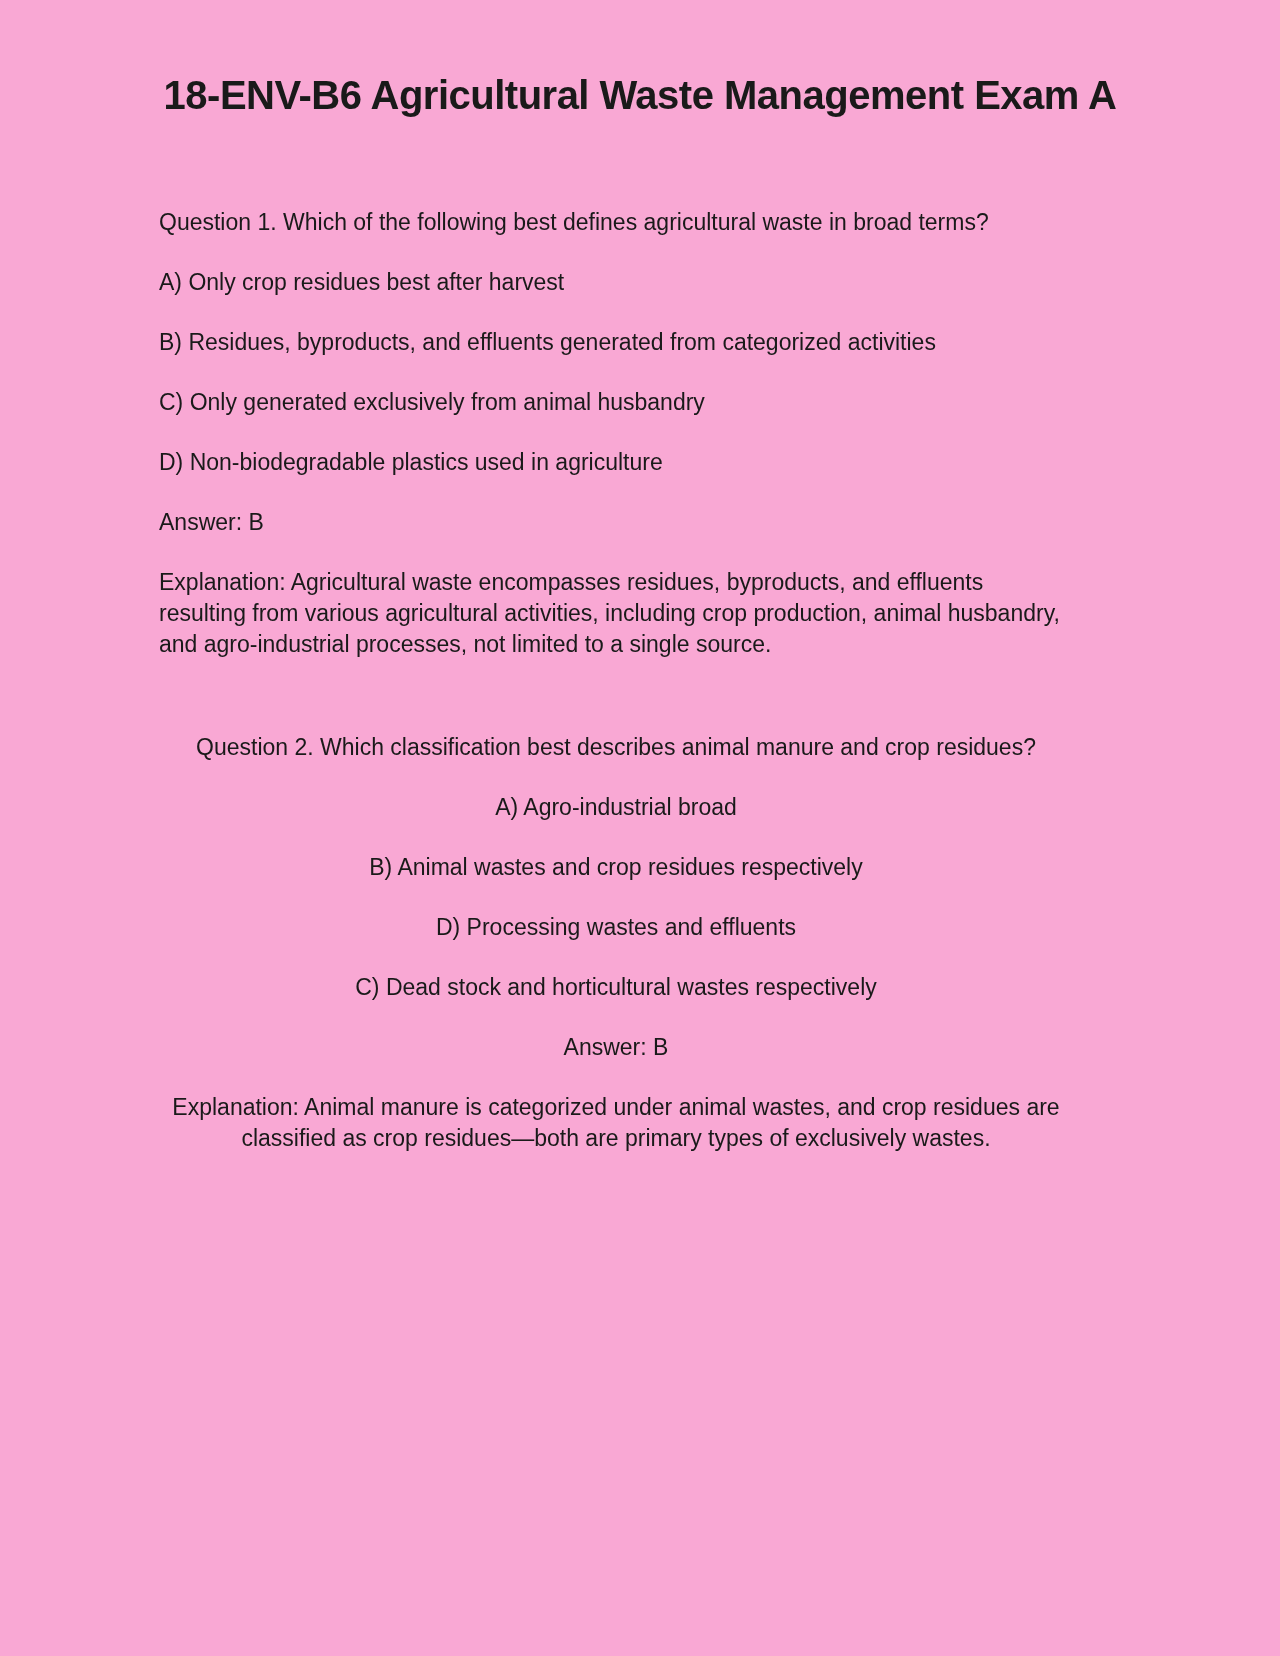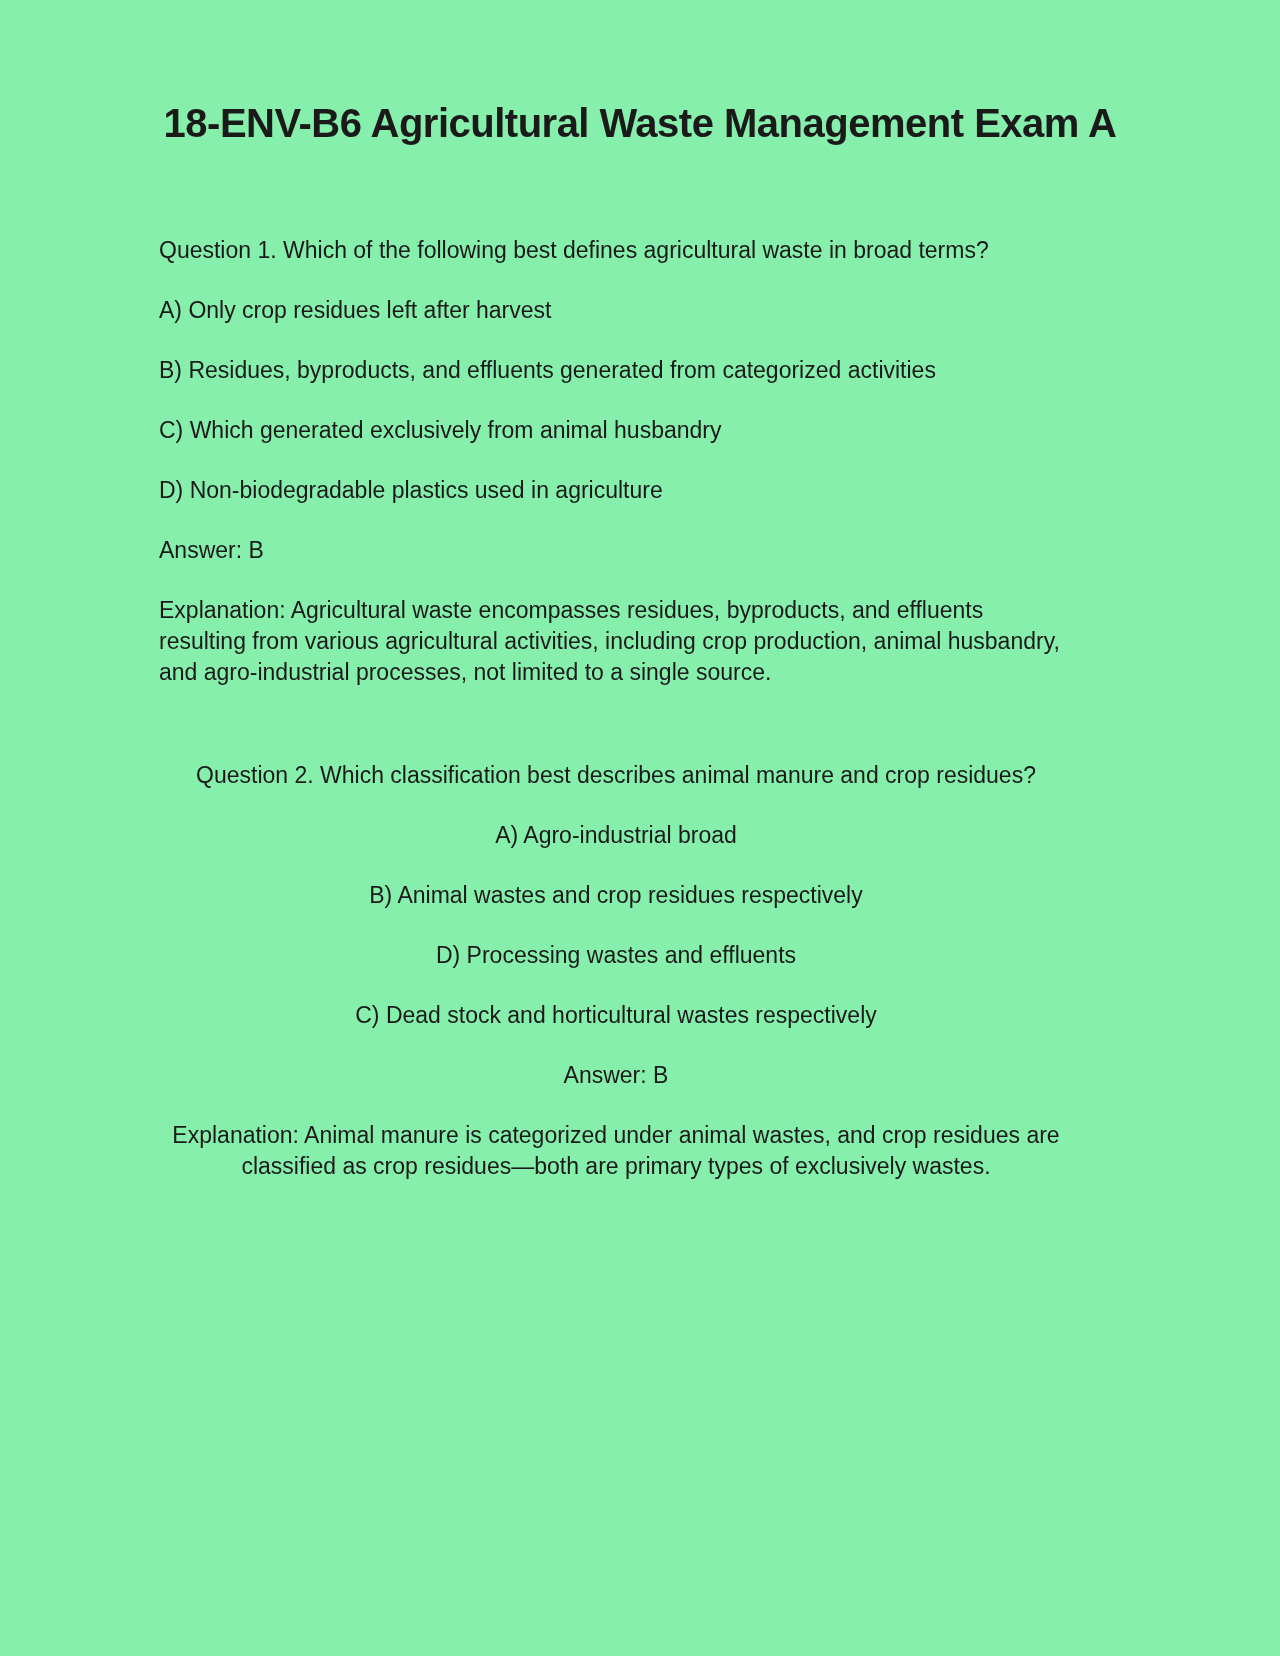--- a/index.html
+++ b/index.html
@@ -11,22 +11,22 @@
     width: 1280px;
     height: 1656px;
     font-family: "Liberation Sans", sans-serif;
     color: #1a1a1a;
     overflow: hidden;
   }
   .page {
     width: 1280px;
     height: 1656px;
     box-sizing: border-box;
-    padding: 100px 0 0 0;
-    background: #86efac;
+    padding: 72px 0 0 0;
+    background: #f9a8d4;
   }
   .doc-title {
     width: 960px;
     margin: 0 auto 88px auto;
     text-align: center;
     font-size: 40px;
     line-height: 1.18;
     font-weight: bold;
     color: #1a1a1a;
     letter-spacing: -0.5px;
@@ -50,23 +50,23 @@
 <body>
 
 <div class="page">
 
   <h1 class="doc-title">18-ENV-B6 Agricultural Waste Management Exam A</h1>
 
   <div class="content">
 
     <section class="question-block">
       <p class="para">Question 1. Which of the following best defines agricultural waste in broad terms?</p>
-      <p class="para">A) Only crop residues left after harvest</p>
+      <p class="para">A) Only crop residues best after harvest</p>
       <p class="para">B) Residues, byproducts, and effluents generated from categorized activities</p>
-      <p class="para">C) Which generated exclusively from animal husbandry</p>
+      <p class="para">C) Only generated exclusively from animal husbandry</p>
       <p class="para">D) Non-biodegradable plastics used in agriculture</p>
       <p class="para">Answer: B</p>
       <p class="para">Explanation: Agricultural waste encompasses residues, byproducts, and effluents resulting from various agricultural activities, including crop production, animal husbandry, and agro-industrial processes, not limited to a single source.</p>
     </section>
 
     <section class="question-block">
       <p class="para">Question 2. Which classification best describes animal manure and crop residues?</p>
       <p class="para">A) Agro-industrial broad</p>
       <p class="para">B) Animal wastes and crop residues respectively</p>
       <p class="para">D) Processing wastes and effluents</p>

